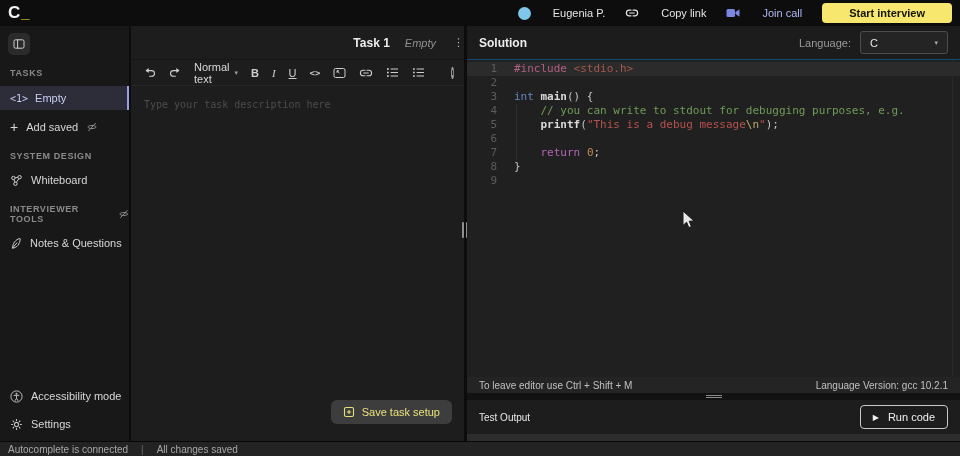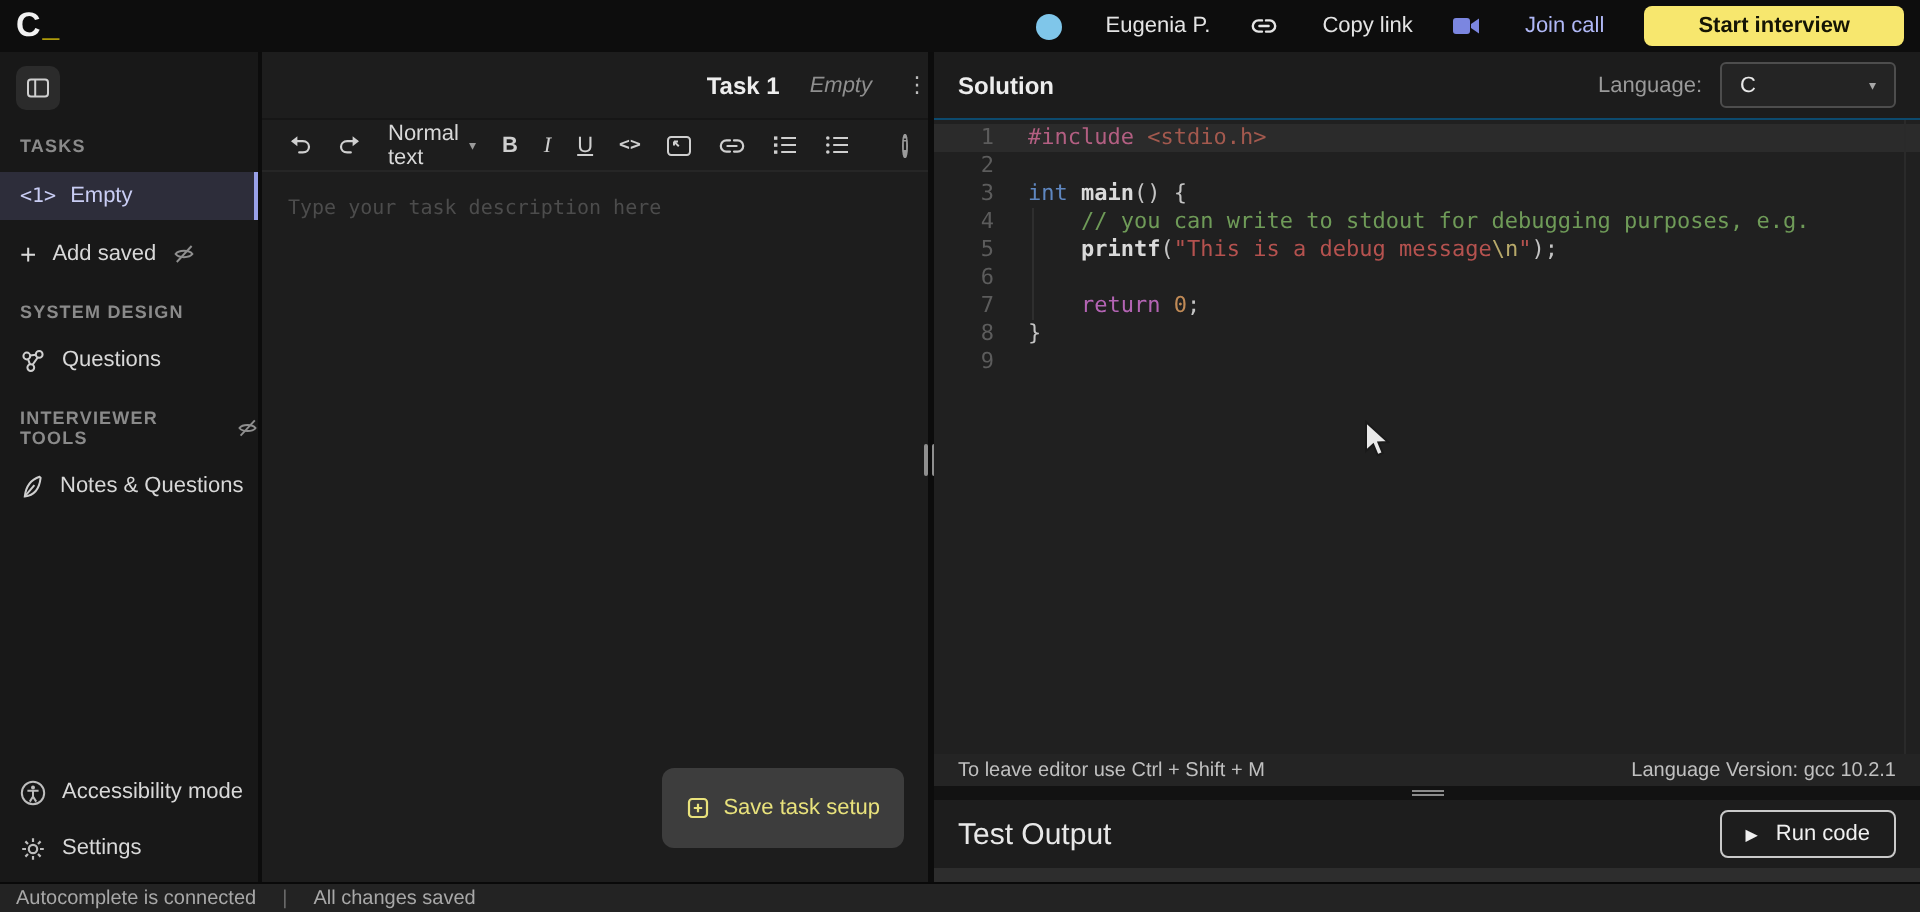--- a/index.html
+++ b/index.html
@@ -48,21 +48,21 @@
   .t-italic { font-size:11px; font-style:italic; font-family:"Liberation Serif", serif; }
   .t-under { font-size:11px; text-decoration:underline; }
   .t-code { font-family:"DejaVu Sans Mono", monospace; font-size:9px; font-weight:bold; }
   .style-dd { display:flex; align-items:center; gap:5px; font-size:11px; color:#d8d8d8; }
   .dd-chev { font-size:7px; color:#9a9a9a; }
   .tb-spacer { flex:1; }
   .info-dot { width:12px; height:12px; border-radius:50%; background:#9a9a9a; color:#1d1d1d;
               font-size:8px; font-weight:bold; display:flex; align-items:center; justify-content:center; }
   .placeholder { margin:13px 0 0 13px; font-family:"DejaVu Sans Mono", monospace;
                  font-size:10px; color:#4c4c4c; }
-  .save-btn { position:absolute; right:12px; bottom:17px; height:40px; background:#3d3d3d;
+  .save-btn { position:absolute; right:12px; bottom:17px; height:24px; background:#3d3d3d;
               border:none; border-radius:6px; display:flex; align-items:center; gap:7px;
               padding:0 12px; color:#e9e27c; font-size:11px; }
 
   
   .v-handle { position:absolute; left:461px; top:221px; width:7px; height:18px;
               display:flex; gap:2px; align-items:center; justify-content:center; }
   .v-handle span { width:2px; height:16px; background:#8f8f8f; border-radius:1px; }
 
   
   .right { position:absolute; top:26px; left:467px; right:0; bottom:15px; background:#1c1c1c; }
@@ -95,21 +95,21 @@
 
   .editor-footer { position:absolute; top:351px; left:0; right:0; height:16px; background:#242424;
                    display:flex; align-items:center; justify-content:space-between; padding:0 12px 0 12px;
                    font-size:10px; color:#c0c0c0; }
   .h-gap { position:absolute; top:367px; left:0; right:0; height:7px; background:#121212;
            display:flex; flex-direction:column; align-items:center; justify-content:center; gap:1px; }
   .h-gap span { display:block; width:16px; height:1px; background:#8b8b8b; }
 
   .test-bar { position:absolute; top:374px; left:0; right:0; height:34px; background:#1d1d1d;
               display:flex; align-items:center; padding:0 12px; }
-  .test-label { font-size:15px; color:#e8e8e8; }
+  .test-label { font-size:10px; color:#e8e8e8; }
   .run-btn { margin-left:auto; height:24px; background:transparent; border:1px solid #c9c9c9;
              border-radius:4px; display:flex; align-items:center; gap:9px; padding:0 12px;
              color:#f0f0f0; font-size:11px; }
   .play-glyph { font-size:8px; color:#f0f0f0; }
   .console { position:absolute; top:408px; left:0; right:0; bottom:0; background:#2d2d2d; }
 
   
   .statusbar { position:absolute; left:0; right:0; bottom:0; height:15px; background:#232323;
                border-top:1px solid #090909; display:flex; align-items:center; gap:13px;
                padding-left:8px; font-size:10px; color:#a8a8a8; }
@@ -183,21 +183,21 @@
       <svg class="icon" width="13" height="13" viewBox="0 0 13 13">
           <g fill="none" stroke="#cfcfcf" stroke-width="1">
             <circle cx="3.4" cy="4" r="1.7"></circle>
             <circle cx="9.6" cy="3.2" r="1.7"></circle>
             <circle cx="5.4" cy="9.8" r="1.7"></circle>
             <line x1="5" y1="3.8" x2="7.9" y2="3.4"></line>
             <line x1="4" y1="5.6" x2="5" y2="8.2"></line>
             <line x1="8.9" y1="4.7" x2="6.2" y2="8.5"></line>
           </g>
         </svg>
-      <span>Questions</span>
+      <span>Whiteboard</span>
     </div>
 
     <div class="side-header">
       <span>INTERVIEWER TOOLS</span>
       <svg class="icon" width="12" height="12" viewBox="0 0 12 12">
           <path d="M1.8 6 C3.3 3.9 8.7 3.9 10.2 6 C8.7 8.1 3.3 8.1 1.8 6 Z" fill="none" stroke="#8f8f8f" stroke-width="1"></path>
           <line x1="2.4" y1="10" x2="9.8" y2="2" stroke="#8f8f8f" stroke-width="1"></line>
         </svg>
     </div>
 

